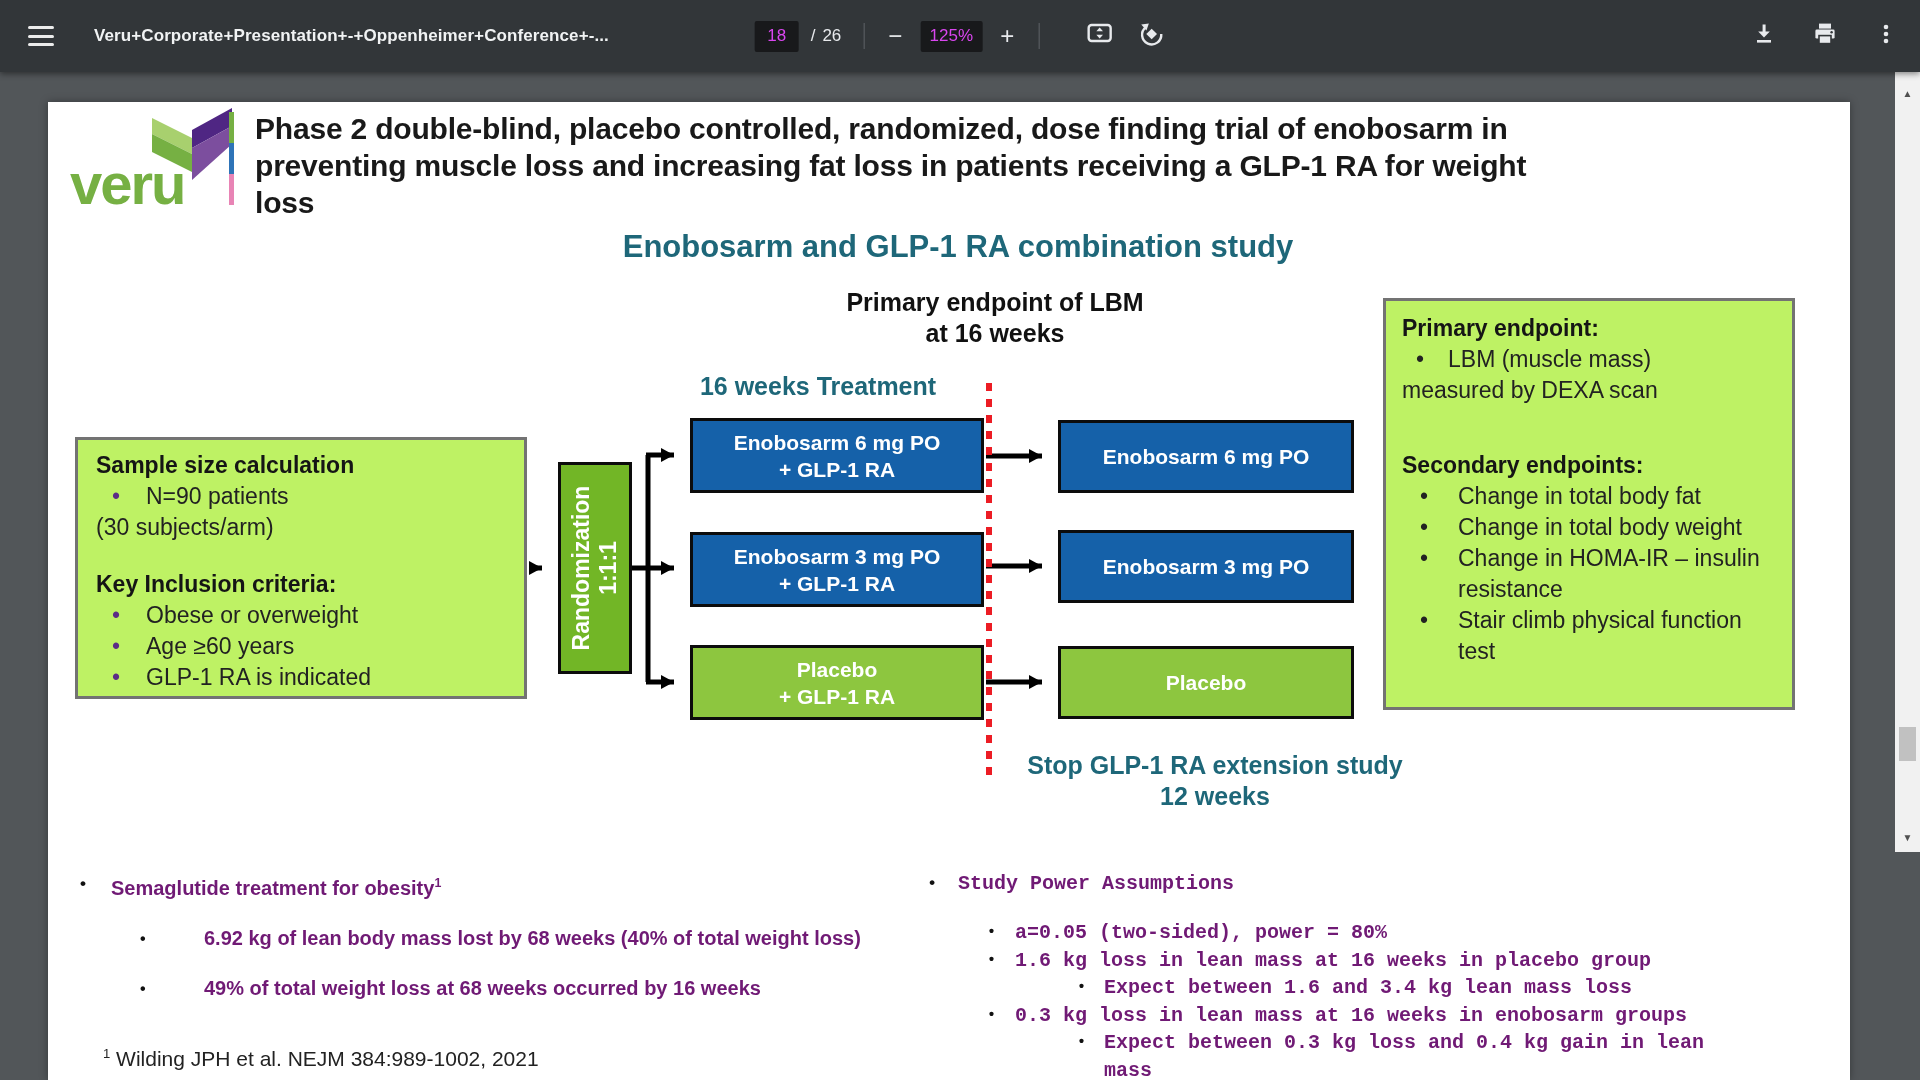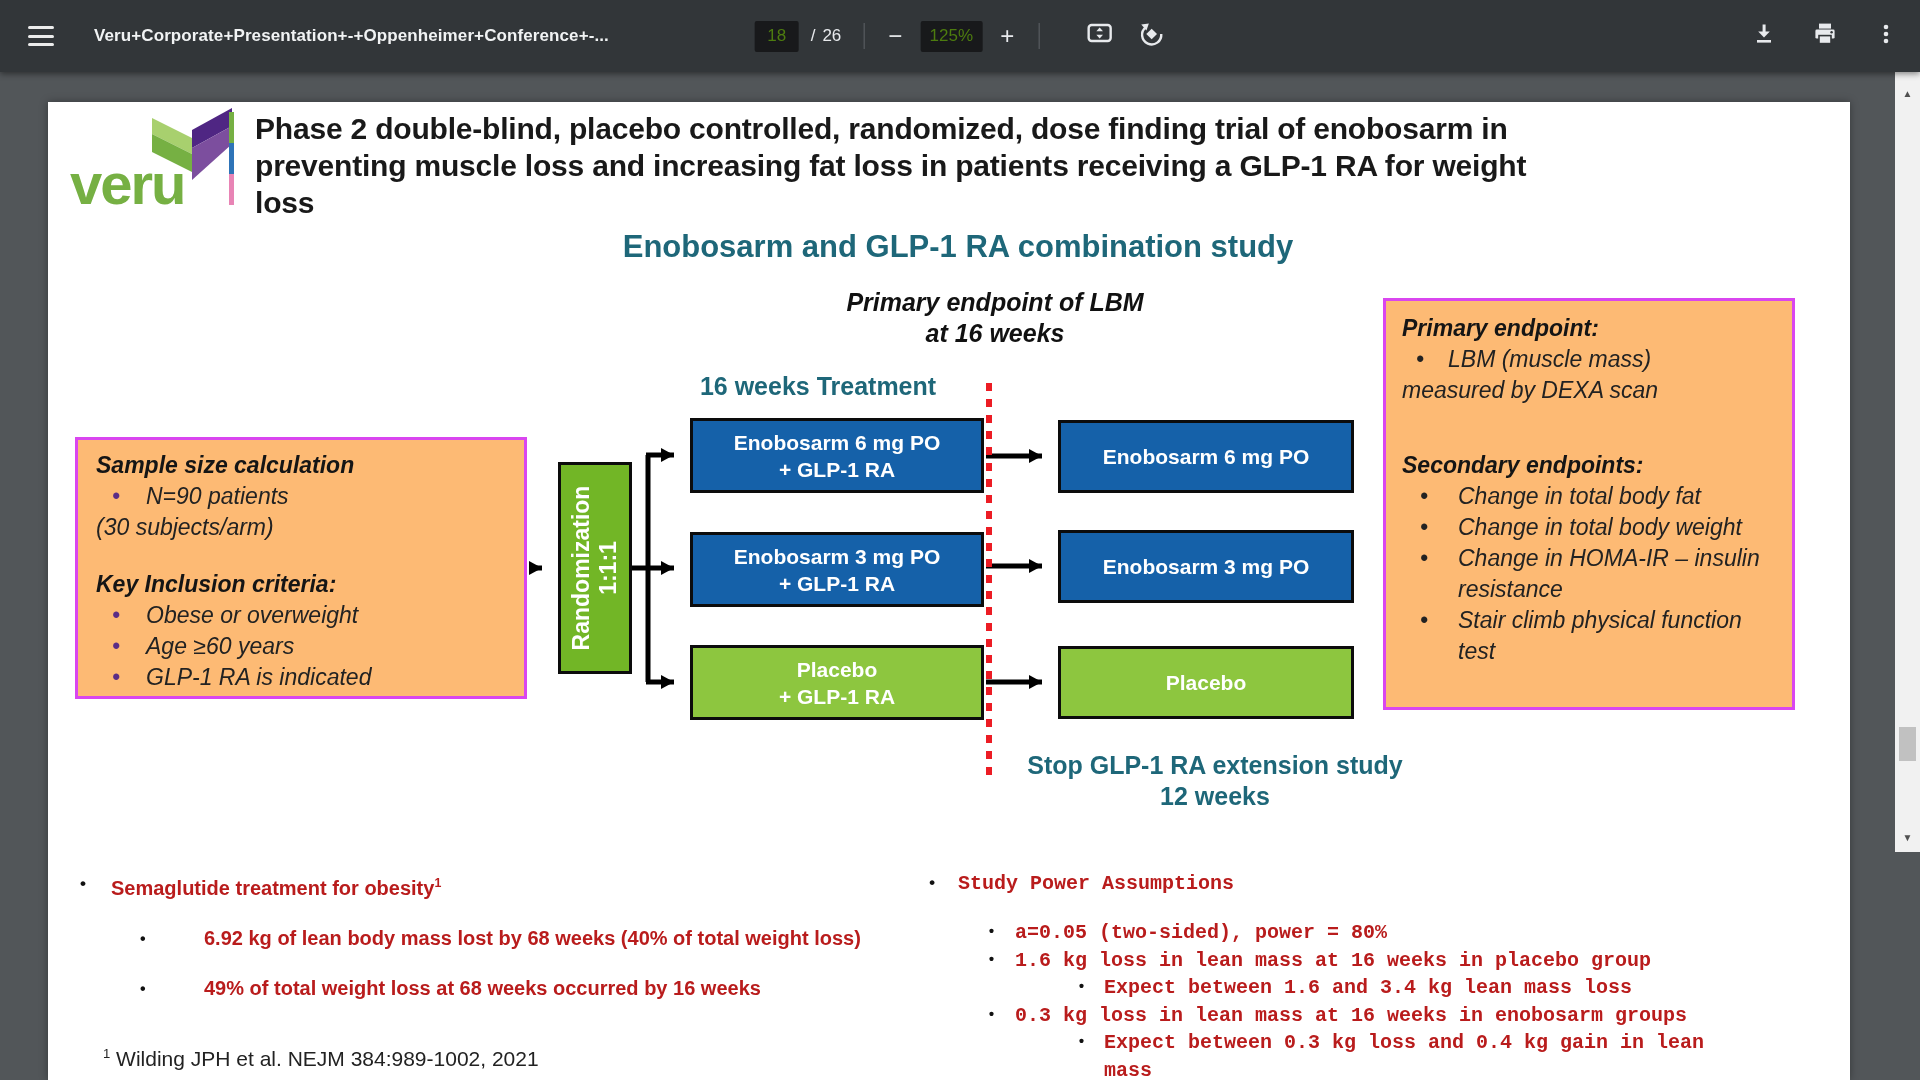--- a/index.html
+++ b/index.html
@@ -10,21 +10,21 @@
   
   .toolbar { position:absolute; left:0; top:0; width:100%; height:72px; background:#323639;
              box-shadow:0 2px 6px rgba(0,0,0,.45); z-index:30; }
   .tb-left { position:absolute; left:0; top:0; height:72px; display:flex; align-items:center; }
   .hamburger { width:26px; height:20px; margin-left:28px; display:flex; flex-direction:column;
                justify-content:space-between; cursor:pointer; }
   .hamburger i { display:block; height:3px; border-radius:1.5px; background:#ececec; }
   .tb-title { margin-left:40px; color:#f1f3f4; font-size:17px; font-weight:700; letter-spacing:.1px; }
   .tb-center { position:absolute; left:50%; transform:translateX(-50%); top:0; height:72px;
                display:flex; align-items:center; color:#e8eaed; font-size:17px; }
-  .numbox { background:#18191b; color:#4d7c0f; border-radius:2px; height:31px; display:flex;
+  .numbox { background:#18191b; color:#d946ef; border-radius:2px; height:31px; display:flex;
             align-items:center; justify-content:center; }
   .pg-cur { width:44px; }
   .pg-rest { margin-left:12px; display:flex; gap:7px; }
   .tb-sep { width:1px; height:26px; background:#5f6368; margin:0 22px; }
   .tb-glyphbtn { color:#e8eaed; font-size:24px; line-height:1; cursor:pointer; padding:0 2px; }
   .zoombox { width:62px; margin:0 16px; }
   .tb-iconbtn { margin-left:24px; cursor:pointer; display:flex; align-items:center; }
   .tb-iconbtn:first-of-type { margin-left:0; }
   .tb-right { position:absolute; right:22px; top:0; height:72px; display:flex; align-items:center; gap:36px; }
   .tb-right .tb-iconbtn { margin-left:0; }
@@ -49,28 +49,28 @@
   .vbar-g { background:#76b043; } .vbar-b { background:#2e74b8; } .vbar-p { background:#e884b5; }
 
   .headline { position:absolute; left:207px; top:8px; width:1575px; font-size:30px; font-weight:700;
               color:#191919; line-height:37px; letter-spacing:-.2px; }
   .headline div { white-space:nowrap; }
 
   .teal { color:#1e6779; }
   .subtitle { position:absolute; left:60px; top:127px; width:1700px; text-align:center;
               font-size:31px; font-weight:700; }
   .note-center { position:absolute; left:747px; top:185px; width:400px; text-align:center;
-                 font-size:25px; font-weight:700; color:#111; line-height:31px;font-style:italic; }
+                 font-size:25px; font-weight:700; color:#111; line-height:31px; }
   .phase-label { position:absolute; left:570px; top:270px; width:400px; text-align:center;
                  font-size:25px; font-weight:700; }
   .stop-note { position:absolute; left:967px; top:648px; width:400px; text-align:center;
                font-size:25px; font-weight:700; line-height:31px; }
 
   
-  .gbox { position:absolute; background:#fdba74; border:3px solid #d946ef; color:#222;font-style:italic; }
+  .gbox { position:absolute; background:#bef264; border:3px solid #737373; color:#222; }
   .sample-box { left:27px; top:335px; width:452px; height:262px; padding:10px 14px 0 18px;
                 font-size:23px; line-height:31px; }
   .gh { font-weight:700; color:#151515; }
   .brow { display:flex; }
   .bdot { flex:0 0 50px; padding-left:16px; color:#5b2d86; }
   .bdot::before { content:"\2022"; }
   .gap26 { height:26px; } .gap44 { height:44px; }
 
   .endpoints-box { left:1335px; top:196px; width:412px; height:412px; padding:12px 14px 0 16px;
                    font-size:23px; line-height:31px; }
@@ -95,21 +95,21 @@
   .arm.blue { background:#1561a9; }
   .arm.green { background:#8dc63f; }
   .ta { left:642px; width:294px; height:75px; }
   .ta0 { top:316px; } .ta1 { top:430px; } .ta2 { top:543px; }
   .ex { left:1010px; width:296px; height:73px; }
   .ex0 { top:318px; } .ex1 { top:428px; } .ex2 { top:544px; }
 
   svg.flow { position:absolute; left:0; top:0; pointer-events:none; }
 
   
-  .notes { position:absolute; font-size:20px; font-weight:700; color:#b91c1c; line-height:23px; }
+  .notes { position:absolute; font-size:20px; font-weight:700; color:#701a75; line-height:23px; }
   .notes-left { left:30px; top:770px; width:830px; }
   .notes-right { left:877px; top:770px; width:790px;font-family:Liberation Mono, monospace; }
   .ndot { color:#111; }
   .ndot::before { content:"\2022"; }
   .nl-head { display:flex; } .nl-head .ndot { flex:0 0 33px; padding-left:2px; font-size:17px; }
   .nl-b { display:flex; margin-top:27px;gap:36px; } .nl-b .ndot { flex:0 0 28px; margin-left:62px; font-size:16px; }
   .nr-head { display:flex; } .nr-head .ndot { flex:0 0 33px; padding-left:2px; font-size:17px; }
   .nr-rows { margin-top:24px; }
   .nr-r { display:flex; line-height:27.5px; }
   .nr-r.lv1 .ndot { flex:0 0 28px; margin-left:62px; font-size:15px; }

